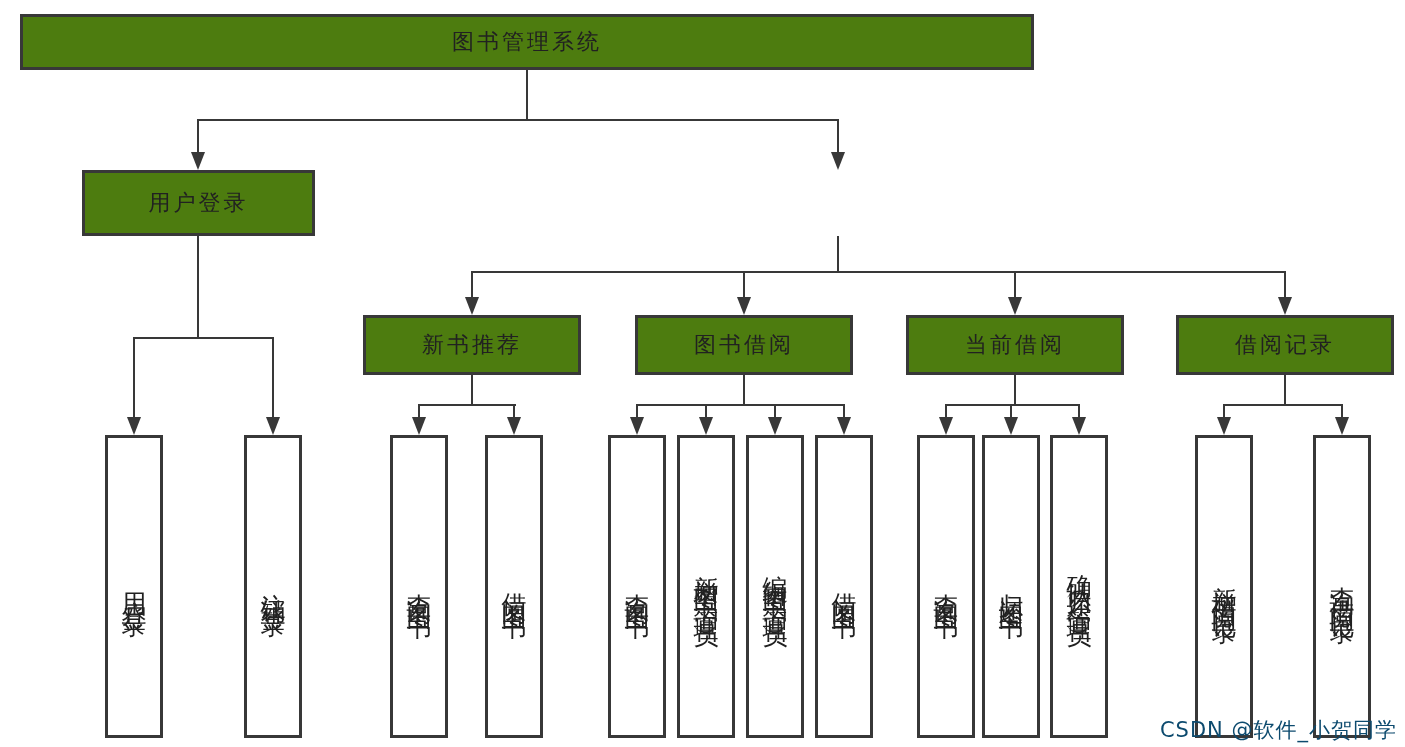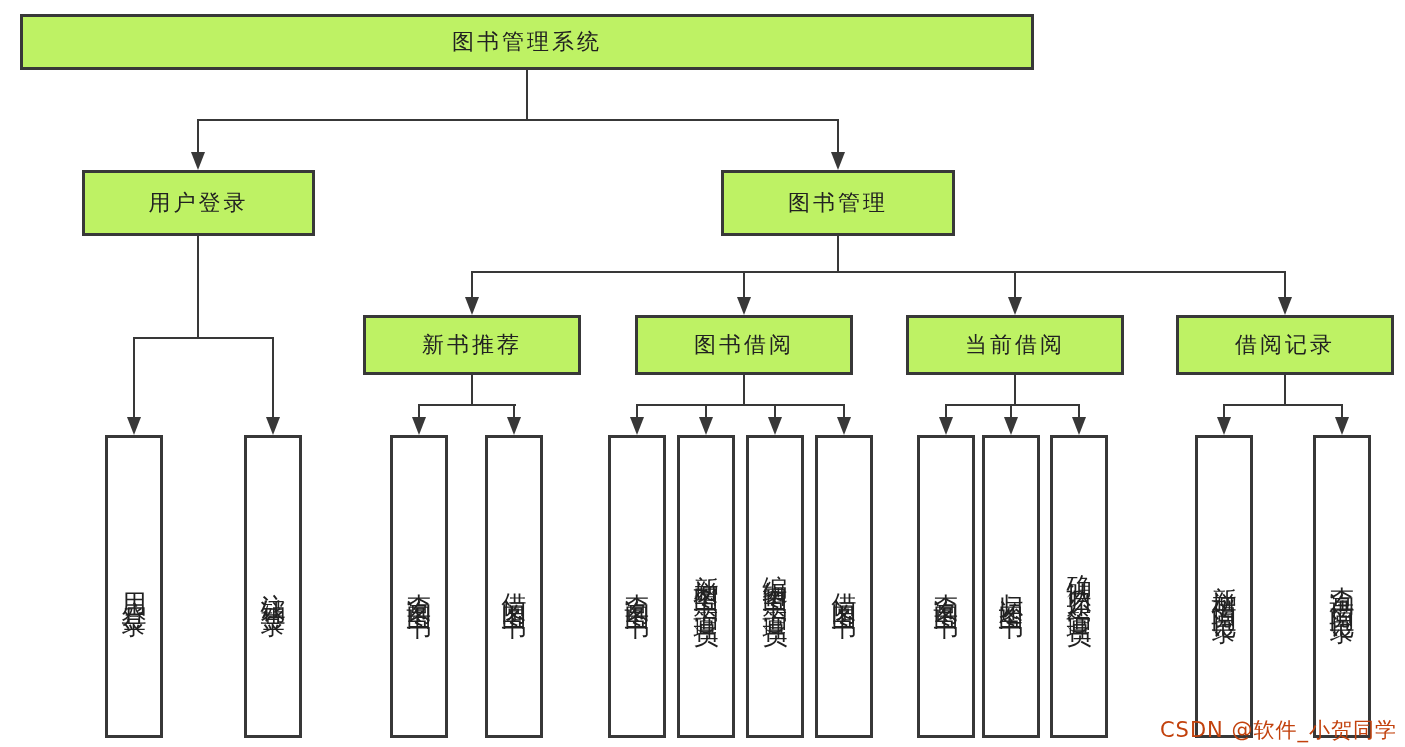--- a/index.html
+++ b/index.html
@@ -8,21 +8,21 @@
     position: relative;
     width: 1405px;
     height: 747px;
     background: #ffffff;
     font-family: "DejaVu Sans", "Liberation Sans", sans-serif;
     overflow: hidden;
   }
   
   .hbox {
     position: absolute;
-    background: #bef264;
+    background: #4d7c0f;
     border: 3px solid #383838;
     display: flex;
     align-items: center;
     justify-content: center;
     font-size: 22px;
     letter-spacing: 3px;
     color: #212121;
     white-space: nowrap;
   }
   
@@ -49,41 +49,40 @@
     border-left: 7px solid transparent;
     border-right: 7px solid transparent;
     border-top: 18px solid #383838;
   }
   .wm {
     position: absolute;
     right: 8px;
     top: 716px;
     font-size: 21px;
     letter-spacing: 1px;
-    color: #c2410c;
+    color: #0c4a6e;
     white-space: nowrap;
     z-index: 5;
   }
 </style>
 </head>
 <body>
 
 <div class="stage">
 
   <div class="hbox" style="left:20px;top:14px;width:1014px;height:56px">图书管理系统</div>
 
   <div class="ln" style="left:526px;top:70px;width:2px;height:50px"></div>
   <div class="ln" style="left:197px;top:119px;width:642px;height:2px"></div>
   <div class="ln" style="left:197px;top:120px;width:2px;height:32px"></div>
   <div class="ah" style="left:191px;top:152px"></div>
   <div class="ln" style="left:837px;top:120px;width:2px;height:32px"></div>
   <div class="ah" style="left:831px;top:152px"></div>
 
   <div class="hbox" style="left:82px;top:170px;width:233px;height:66px">用户登录</div>
-  <div class="hbox" style="left:721px;top:170px;width:234px;height:66px">图书管理</div>
 
   <div class="ln" style="left:197px;top:236px;width:2px;height:102px"></div>
   <div class="ln" style="left:133px;top:337px;width:141px;height:2px"></div>
   <div class="ln" style="left:133px;top:338px;width:2px;height:79px"></div>
   <div class="ah" style="left:127px;top:417px"></div>
   <div class="ln" style="left:272px;top:338px;width:2px;height:79px"></div>
   <div class="ah" style="left:266px;top:417px"></div>
 
   <div class="ln" style="left:837px;top:236px;width:2px;height:36px"></div>
   <div class="ln" style="left:471px;top:271px;width:815px;height:2px"></div>

